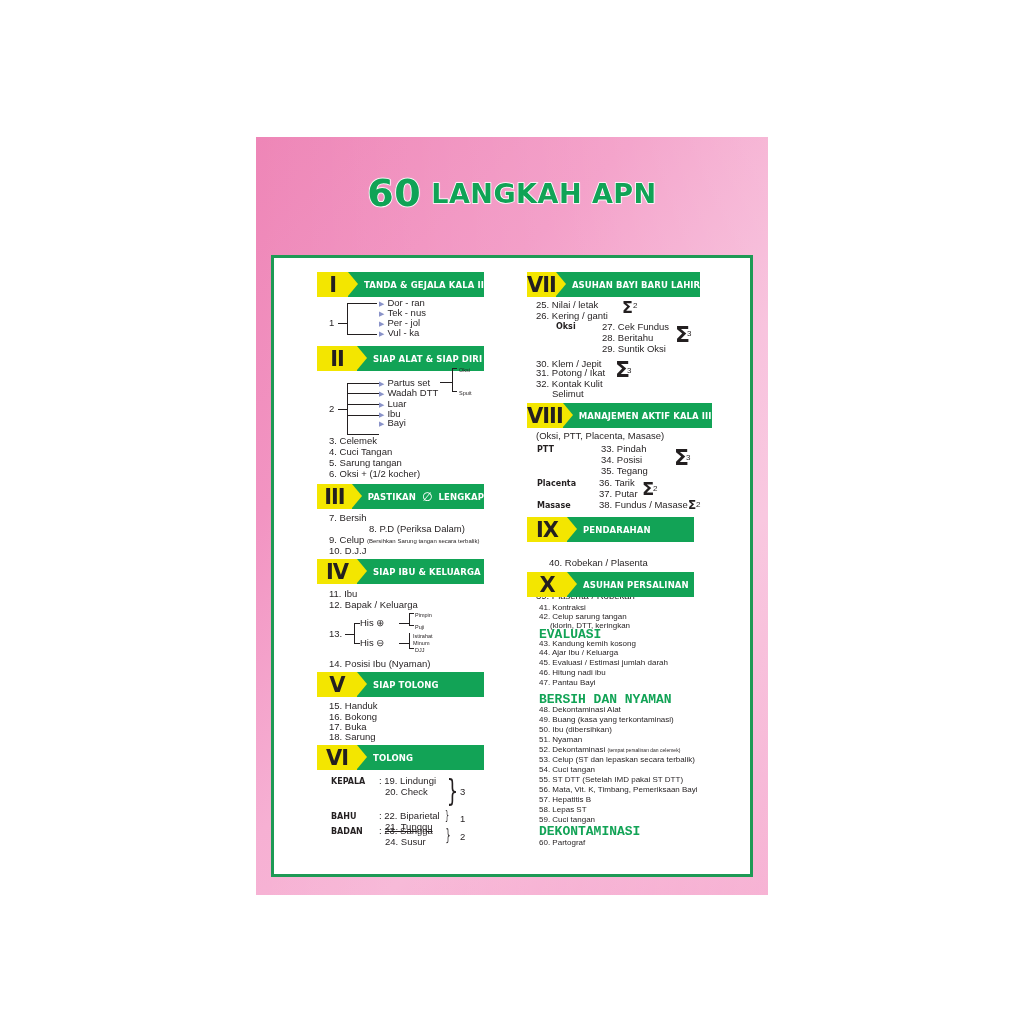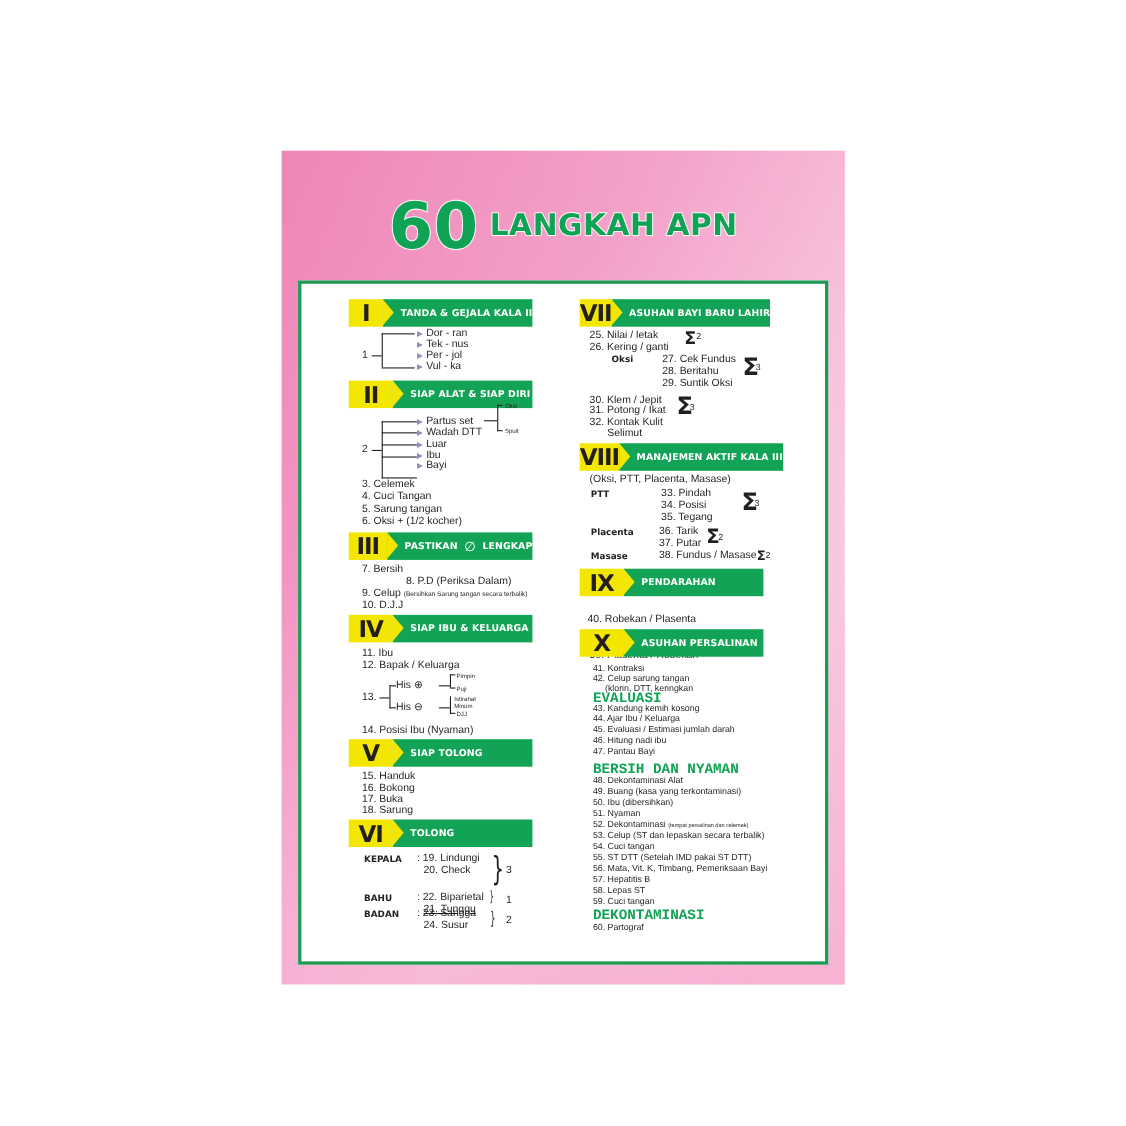--- a/index.html
+++ b/index.html
@@ -16,21 +16,21 @@
     background:
       linear-gradient(90deg, rgba(255,255,255,0) 0%, rgba(255,255,255,0.12) 60%, rgba(255,255,255,0.25) 100%);
   }
   .title {
     position: absolute; left: 0; top: 34px; width: 100%; text-align: center;
     font-family: "DejaVu Sans", sans-serif; font-weight: bold; color: #10a356;
     -webkit-text-stroke: 1.5px #ffffff; paint-order: stroke fill;
     text-shadow: 0 0 2px #fff, 0 0 1px #fff;
     white-space: nowrap; letter-spacing: 0.5px;
   }
-  .title .num { font-size: 58px; vertical-align: middle; text-align: center; }
+  .title .num { font-size: 38px; vertical-align: middle; text-align: center; }
   .title .word { font-size: 27px; vertical-align: middle; margin-left: 10px; }
 
   .panel {
     position: absolute; left: 15px; top: 118px; width: 482px; height: 622px;
     background: #ffffff; border: 3px solid #1e9a55;
   }
 
   .col { position: absolute; top: 0; }
   .col-left { left: 43px; width: 222px; }
   .col-right { left: 253px; width: 222px; }
@@ -231,21 +231,21 @@
       <div class="t b" style="left:10px;top:243px;">Masase</div>
       <div class="t" style="left:72px;top:242px;">38. Fundus / Masase</div>
       <div class="brace" style="left:161px;top:241px;font-size:12px;font-weight:bold;">Ʃ</div>
       <div class="t ts" style="left:169px;top:242px;">2</div>
 
       <div class="hdr" style="top:259px;">
         <div class="roman">IX</div>
         <div class="label">PENDARAHAN</div>
       </div>
       <div class="t" style="left:9px;top:289px;margin-top:44px;">39. Plasenta / Robekan</div>
-      <div class="t" style="left:7px;top:300px;">40. Robekan / Plasenta</div>
+      <div class="t" style="left:22px;top:300px;">40. Robekan / Plasenta</div>
 
       <div class="hdr" style="top:314px;">
         <div class="roman">X</div>
         <div class="label">ASUHAN PERSALINAN</div>
       </div>
       <div class="t ts" style="left:12px;top:345px;">41. Kontraksi</div>
       <div class="t ts" style="left:12px;top:354px;">42. Celup sarung tangan</div>
       <div class="t ts" style="left:23px;top:363px;">(klorin, DTT, keringkan</div>
       <div class="t g" style="left:12px;top:372px;">EVALUASI</div>
       <div class="t ts" style="left:12px;top:381px;">43. Kandung kemih kosong</div>

